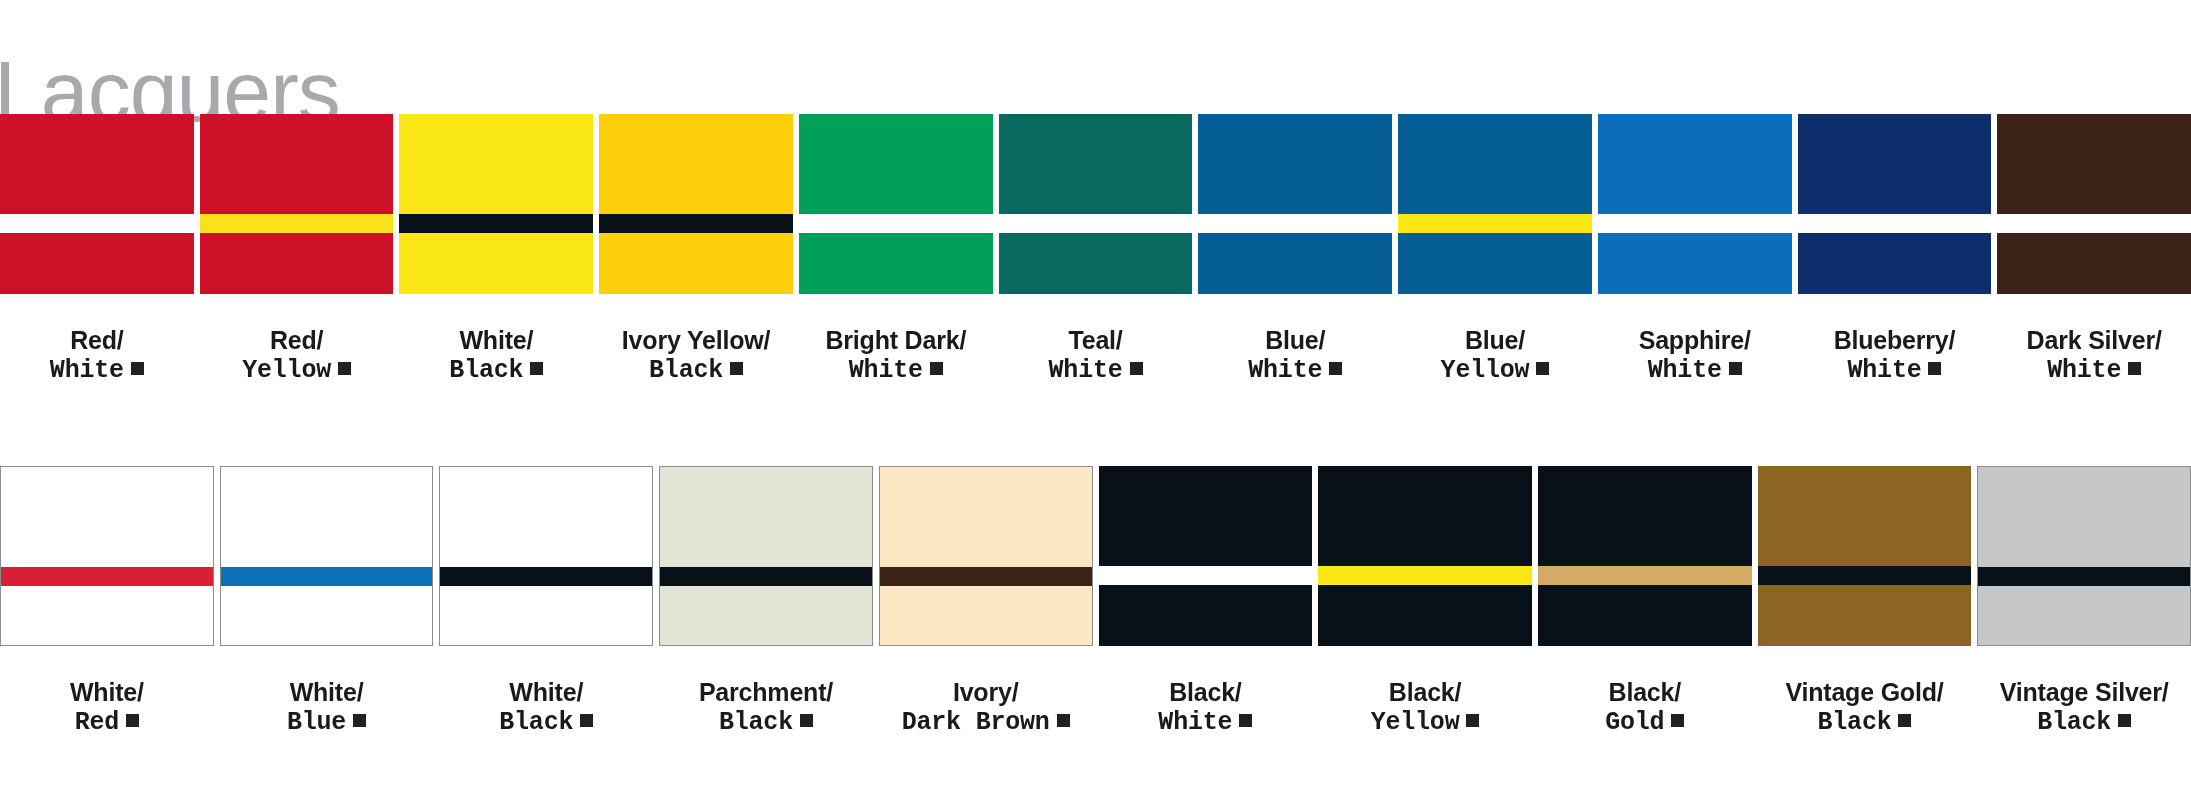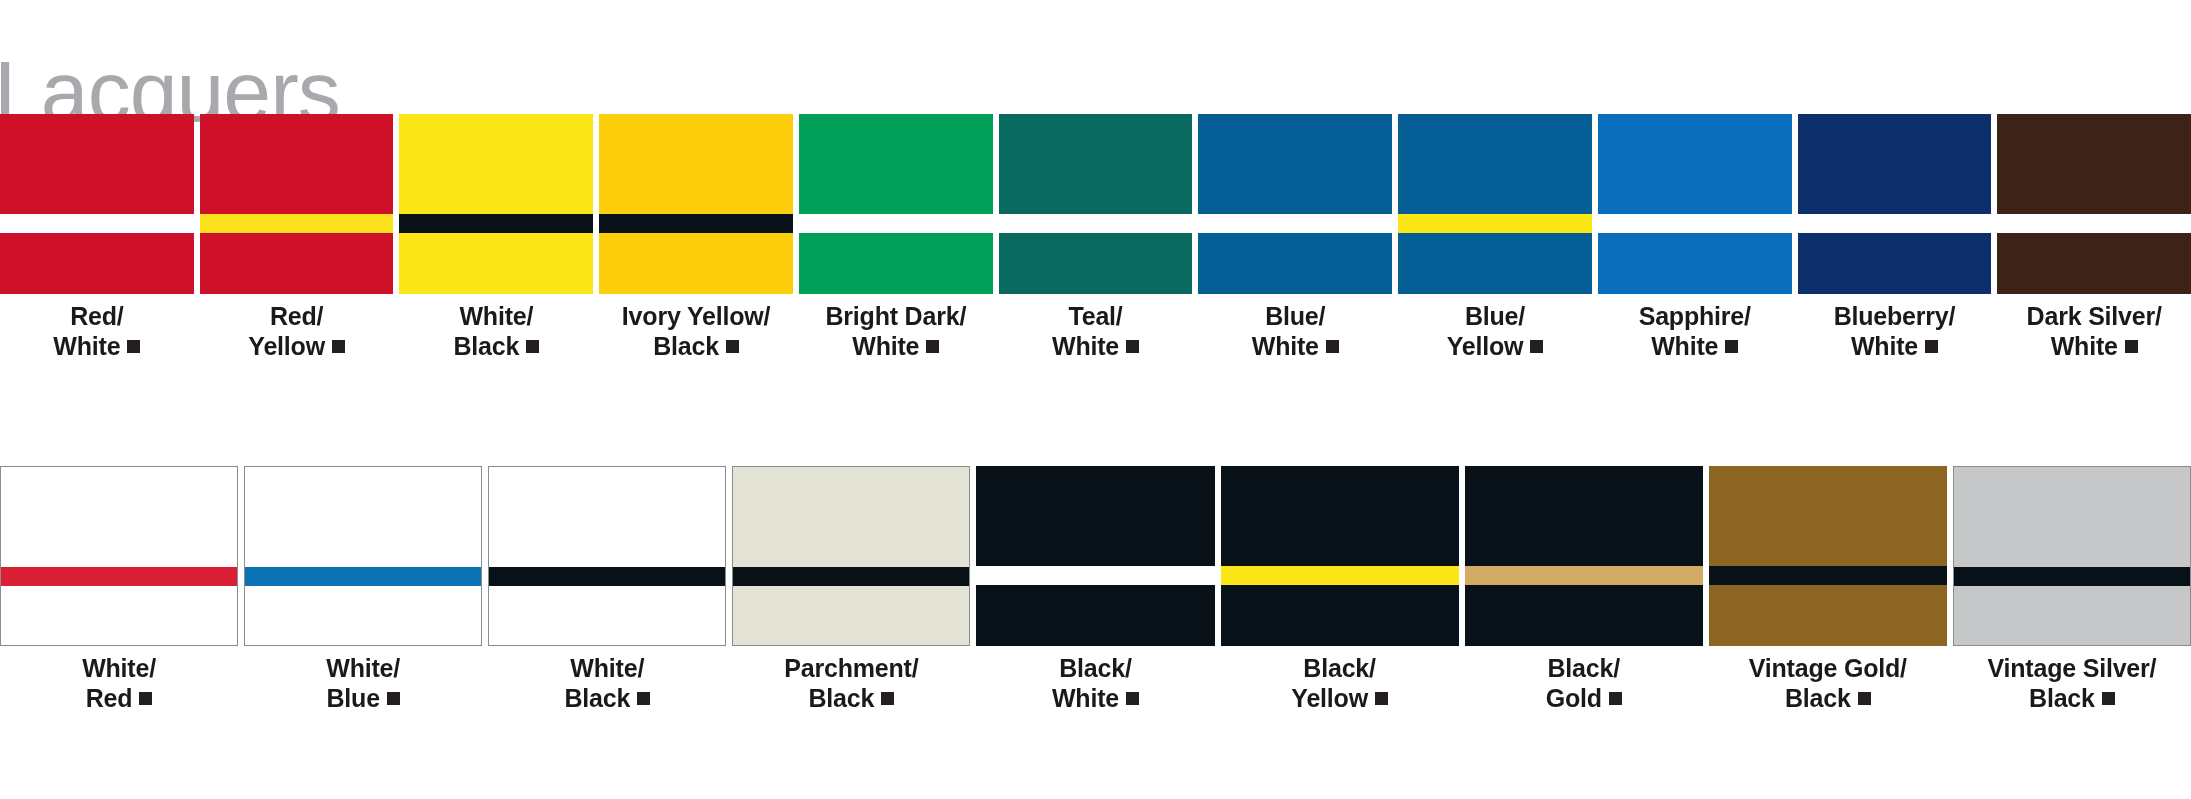--- a/index.html
+++ b/index.html
@@ -48,20 +48,21 @@
   }
   #row-1 { top: 114px; }
   #row-2 { top: 466px; }
 
   .swatch-cell {
     flex: 1 1 0;
     min-width: 0;
     display: flex;
     flex-direction: column;
     align-items: center;
+    gap: 24px;
   }
 
   
   .chip {
     width: 100%;
     height: 180px;
     position: relative;
     display: flex;
     flex-direction: column;
     box-sizing: border-box;
@@ -81,20 +82,21 @@
     font-family: "Liberation Sans", sans-serif;
     font-weight: bold;
     font-size: 25px;
     line-height: 1.18;
     color: #1a1a1a;
     letter-spacing: -0.2px;
     white-space: nowrap;
   }
   .caption .line2 {
     display: block;
+    font-family: Liberation Mono, monospace;
   }
   .sq {
     display: inline-block;
     width: 13px;
     height: 13px;
     background: #231f20;
     margin-left: 7px;
     vertical-align: 2px;
   }
 
@@ -263,20 +265,29 @@
       <div class="swatch-cell">
         <div class="chip bordered">
           <div class="chip-top" style="background: rgb(227, 228, 214);"></div>
           <div class="chip-stripe" style="background: rgb(7, 17, 23);"></div>
           <div class="chip-bottom" style="background: rgb(227, 228, 214);"></div>
         </div>
         <div class="caption"><span>Parchment/</span><span class="line2"><span>Black</span><span class="sq" style="background: rgb(35, 31, 32);"></span></span></div>
         <div class="code"></div>
       </div>
       <div class="swatch-cell">
+        <div class="chip bordered">
+          <div class="chip-top" style="background: rgb(251, 232, 195);"></div>
+          <div class="chip-stripe" style="background: rgb(61, 34, 24);"></div>
+          <div class="chip-bottom" style="background: rgb(251, 232, 195);"></div>
+        </div>
+        <div class="caption"><span>Ivory/</span><span class="line2"><span>Dark Brown</span><span class="sq" style="background: rgb(35, 31, 32);"></span></span></div>
+        <div class="code"></div>
+      </div>
+      <div class="swatch-cell">
         <div class="chip">
           <div class="chip-top" style="background: rgb(7, 17, 23);"></div>
           <div class="chip-stripe" style="background: rgb(255, 255, 255);"></div>
           <div class="chip-bottom" style="background: rgb(7, 17, 23);"></div>
         </div>
         <div class="caption"><span>Black/</span><span class="line2"><span>White</span><span class="sq" style="background: rgb(35, 31, 32);"></span></span></div>
         <div class="code"></div>
       </div>
       <div class="swatch-cell">
         <div class="chip">

